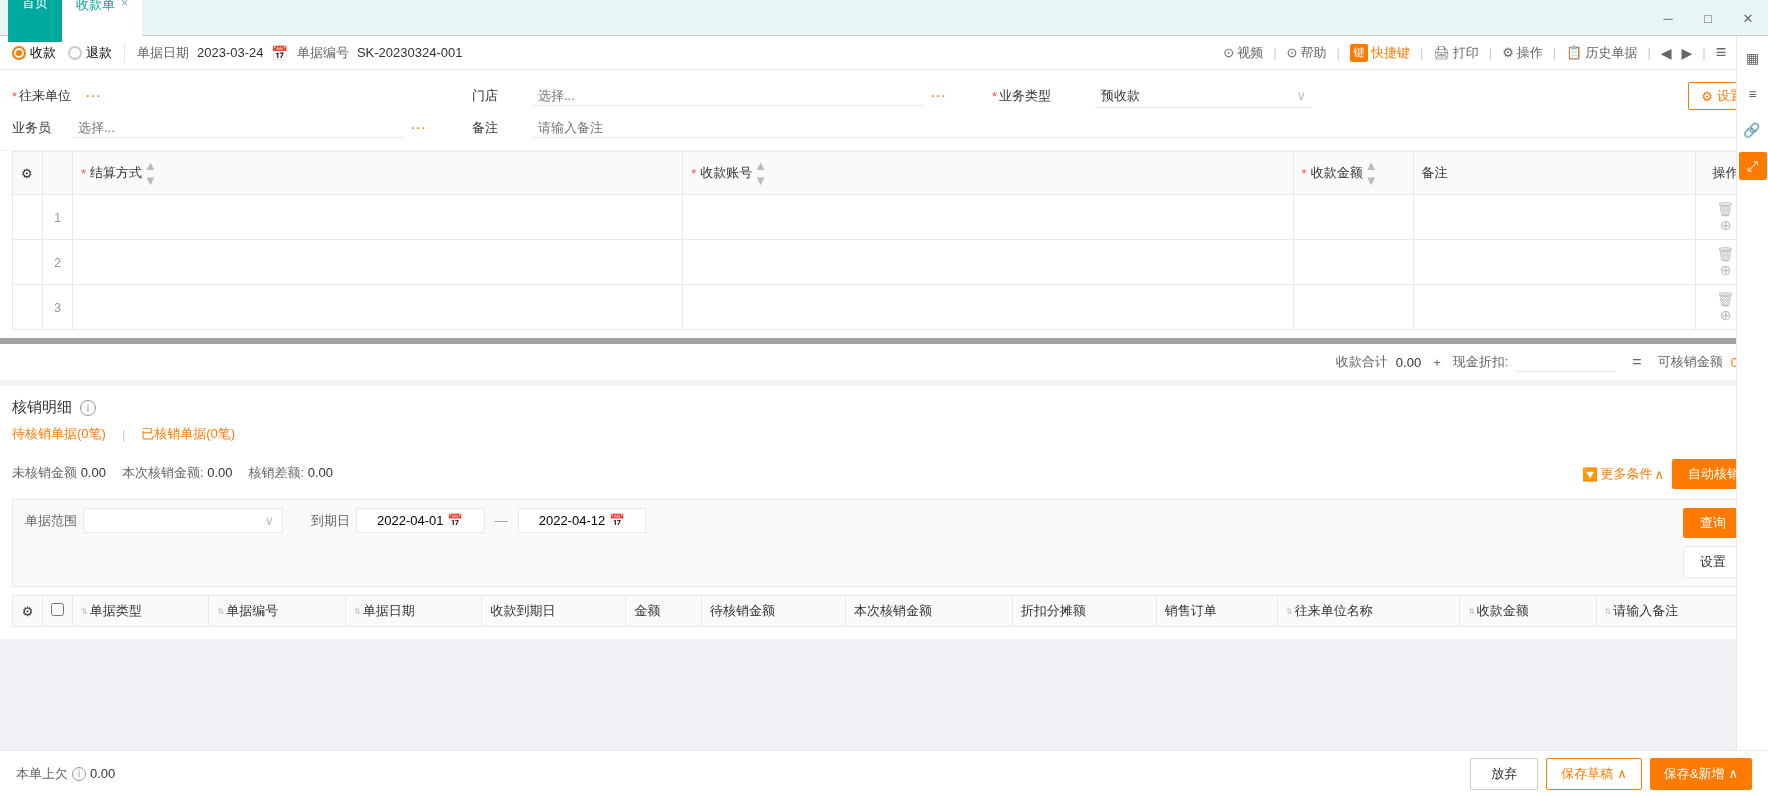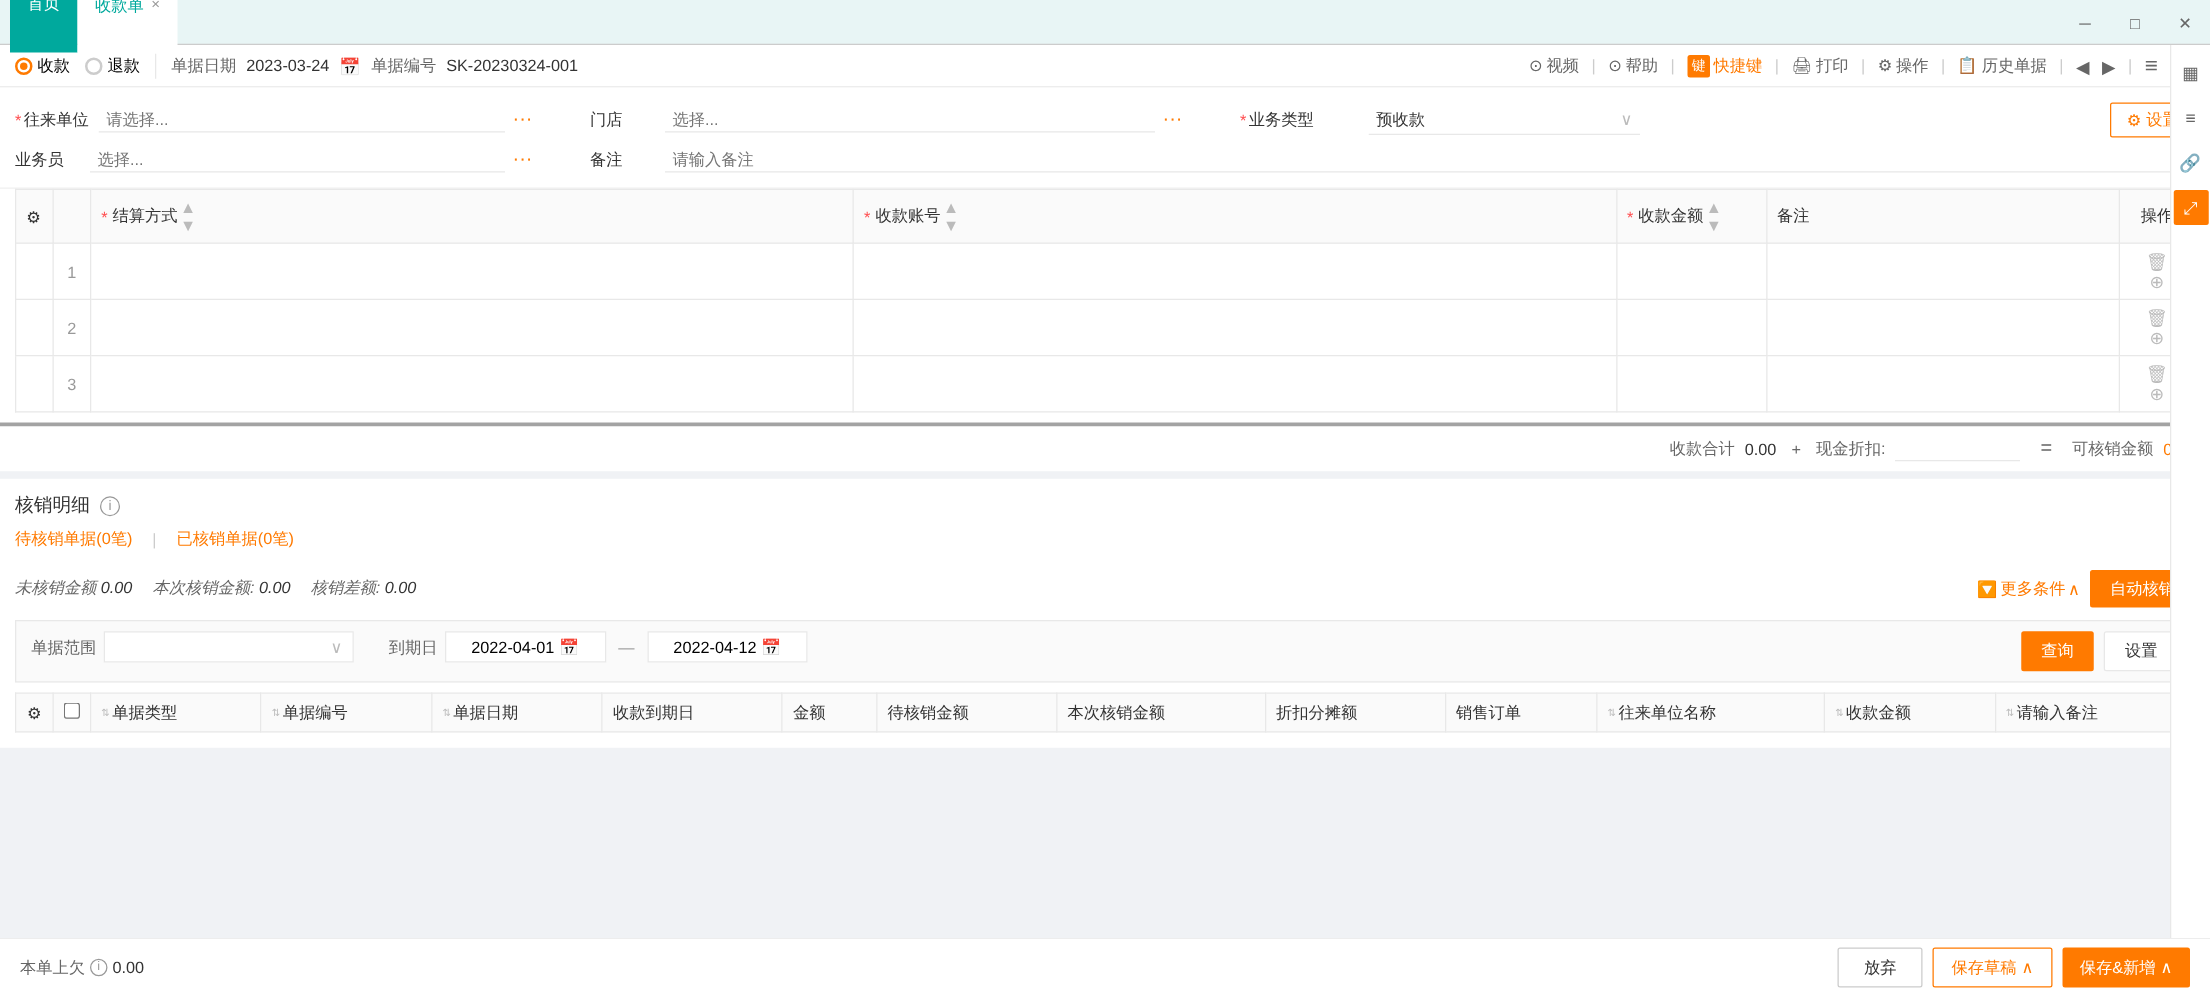--- a/index.html
+++ b/index.html
@@ -83,60 +83,60 @@
     .data-table .col-actions { text-align: center; width: 60px; }
     .action-icon { color: #bbb; cursor: pointer; margin: 0 3px; font-size: 14px; }
     .settings-icon-cell { text-align: center; width: 30px; }
     .col-header-sort { display: flex; align-items: center; gap: 2px; }
     .sort-arrows { display: flex; flex-direction: column; font-size: 8px; color: #bbb; }
 
     
     .summary-row {
       display: flex; align-items: center; justify-content: flex-end;
       padding: 8px 12px; gap: 8px; color: #666; background: #fff;
-      border-top: 3px solid #a3a3a3;
+      border-top: 6px solid #a3a3a3;
     }
     .summary-input {
       border: none; border-bottom: 1px solid #e8e8e8; width: 100px; padding: 2px 4px;
       text-align: right; outline: none;
     }
 
     
     .verify-section { background: #fff; border-top: 6px solid #f0f2f5; padding: 12px; }
     .verify-title { display: flex; align-items: center; gap: 8px; margin-bottom: 8px; }
     .verify-title-text { font-size: 15px; font-weight: 400; color: #333; }
     .verify-info-icon {
       width: 16px; height: 16px; border-radius: 50%; border: 1px solid #999;
       display: flex; align-items: center; justify-content: center; font-size: 11px; color: #999; cursor: pointer;
     }
     .verify-tabs { display: flex; gap: 16px; margin-bottom: 8px; align-items: center; }
     .verify-tab { color: #ff7a00; cursor: pointer; font-size: 13px; }
     .verify-tab-divider { color: #ccc; }
-    .verify-stats { display: flex; align-items: center; gap: 16px; margin-bottom: 3px; font-style: italic; }
+    .verify-stats { display: flex; align-items: center; gap: 16px; margin-bottom: 3px; }
     .verify-stat { color: #666; font-size: 13px; }
 
     
     .filter-area {
       display: flex; align-items: flex-start; background: #fafafa;
       border: 1px solid #e8e8e8; padding: 8px 12px; gap: 28px; margin-bottom: 8px;
     }
     .filter-field { display: flex; align-items: center; gap: 6px; }
     .filter-label { color: #666; white-space: nowrap; }
     .filter-select {
       border: 1px solid #e8e8e8; background: #fff; padding: 4px 8px;
       display: flex; align-items: center; gap: 4px; cursor: pointer; min-width: 120px;
     }
     .filter-select-arrow { color: #bbb; margin-left: auto; }
     .filter-date {
       border: 1px solid #e8e8e8; background: #fff; padding: 4px 20px;
       display: flex; align-items: center; gap: 4px; min-width: 100px;
     }
     .filter-date-icon { color: #bbb; cursor: pointer; }
     .filter-sep { color: #999; }
-    .filter-right { margin-left: auto; display: flex; gap: 8px; }
+    .filter-right { margin-left: auto; display: flex; gap: 8px; flex-direction: column; }
     .btn-orange {
       background: #ff7a00; color: #fff; border: none; padding: 6px 16px;
       cursor: pointer; border-radius: 2px; font-size: 13px;
     }
     .btn-outline {
       background: #fff; color: #333; border: 1px solid #e8e8e8; padding: 6px 16px;
       cursor: pointer; border-radius: 2px; font-size: 13px;
     }
     .btn-more-conditions {
       color: #ff7a00; cursor: pointer; font-size: 13px; display: flex; align-items: center; gap: 2px;
@@ -284,21 +284,20 @@
 </div>
 
 <div class="main-content">
   <div class="form-area">
 
     <div class="form-row">
 
       <div class="form-field" style="max-width:420px;">
         <span class="required-star">*</span>
         <span class="form-field-label">往来单位</span>
-        <input class="form-input" type="text" style="min-width: 220px;" placeholder="请选择...">
         <span class="form-more-btn">···</span>
       </div>
 
       <div class="form-field" style="max-width:480px; margin-left:40px;">
         <span class="form-field-label">门店</span>
         <input class="form-input" type="text" style="min-width: 260px;" placeholder="选择...">
         <span class="form-more-btn">···</span>
       </div>
 
       <div class="form-field" style="margin-left:40px; max-width:320px;">

